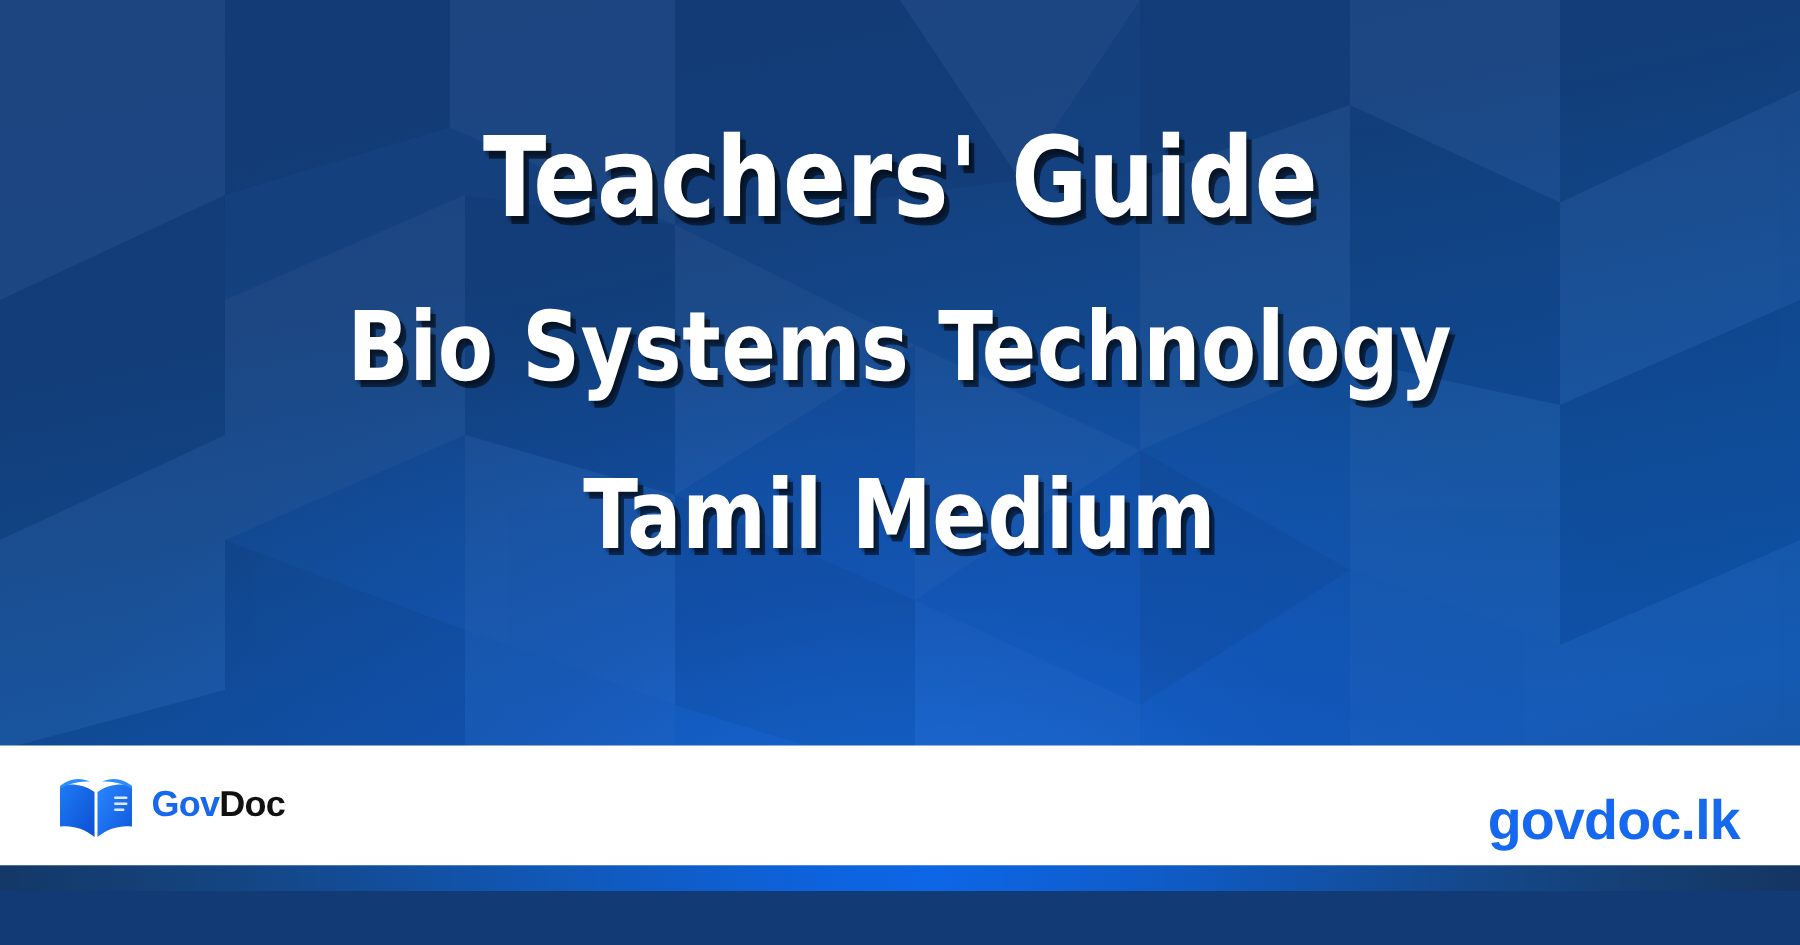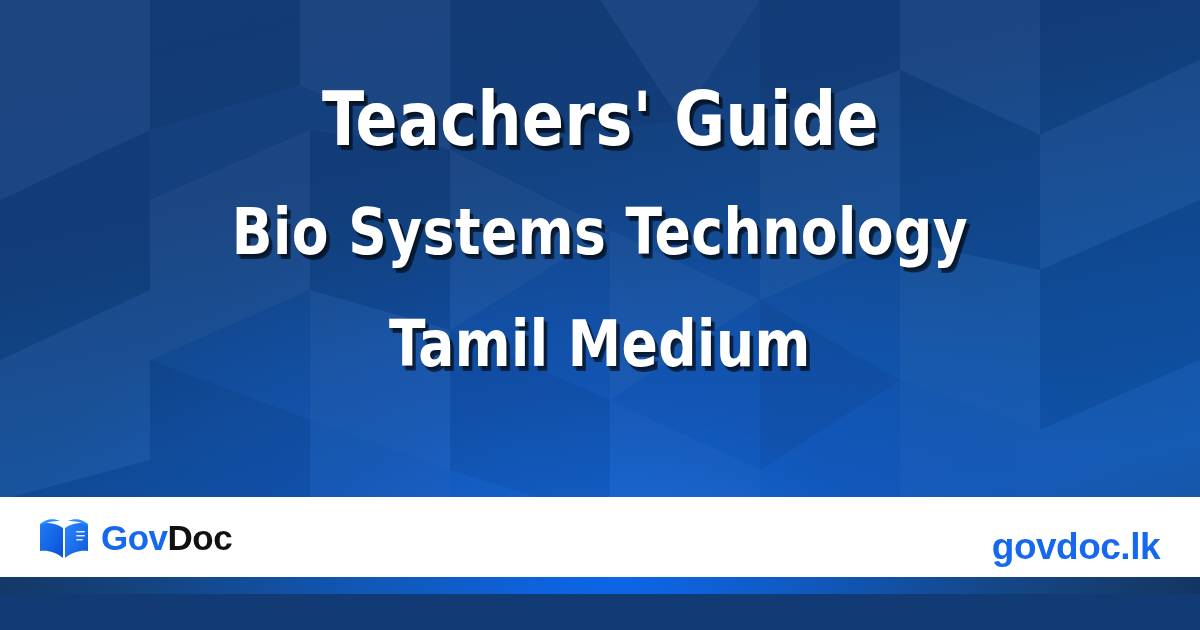--- a/index.html
+++ b/index.html
@@ -62,21 +62,21 @@
     align-items:center;
     justify-content:space-between;
     padding:0 40px 0 38px;
     z-index:4;
   }
   .brand { display:flex; align-items:center; gap:11px; }
   .book-icon { width:52px; height:45px; display:block; flex:none; }
   .brand-text {
     font-family:"Liberation Sans", sans-serif;
     font-weight:bold;
-    font-size:35px;
+    font-size:24px;
     line-height:1;
     letter-spacing:-0.5px;
     white-space:nowrap;
   }
   .brand-gov { color:#1668ee; }
   .brand-doc { color:#111111; }
   .domain {
     font-family:"Liberation Sans", sans-serif;
     font-weight:bold;
     font-size:37px;

